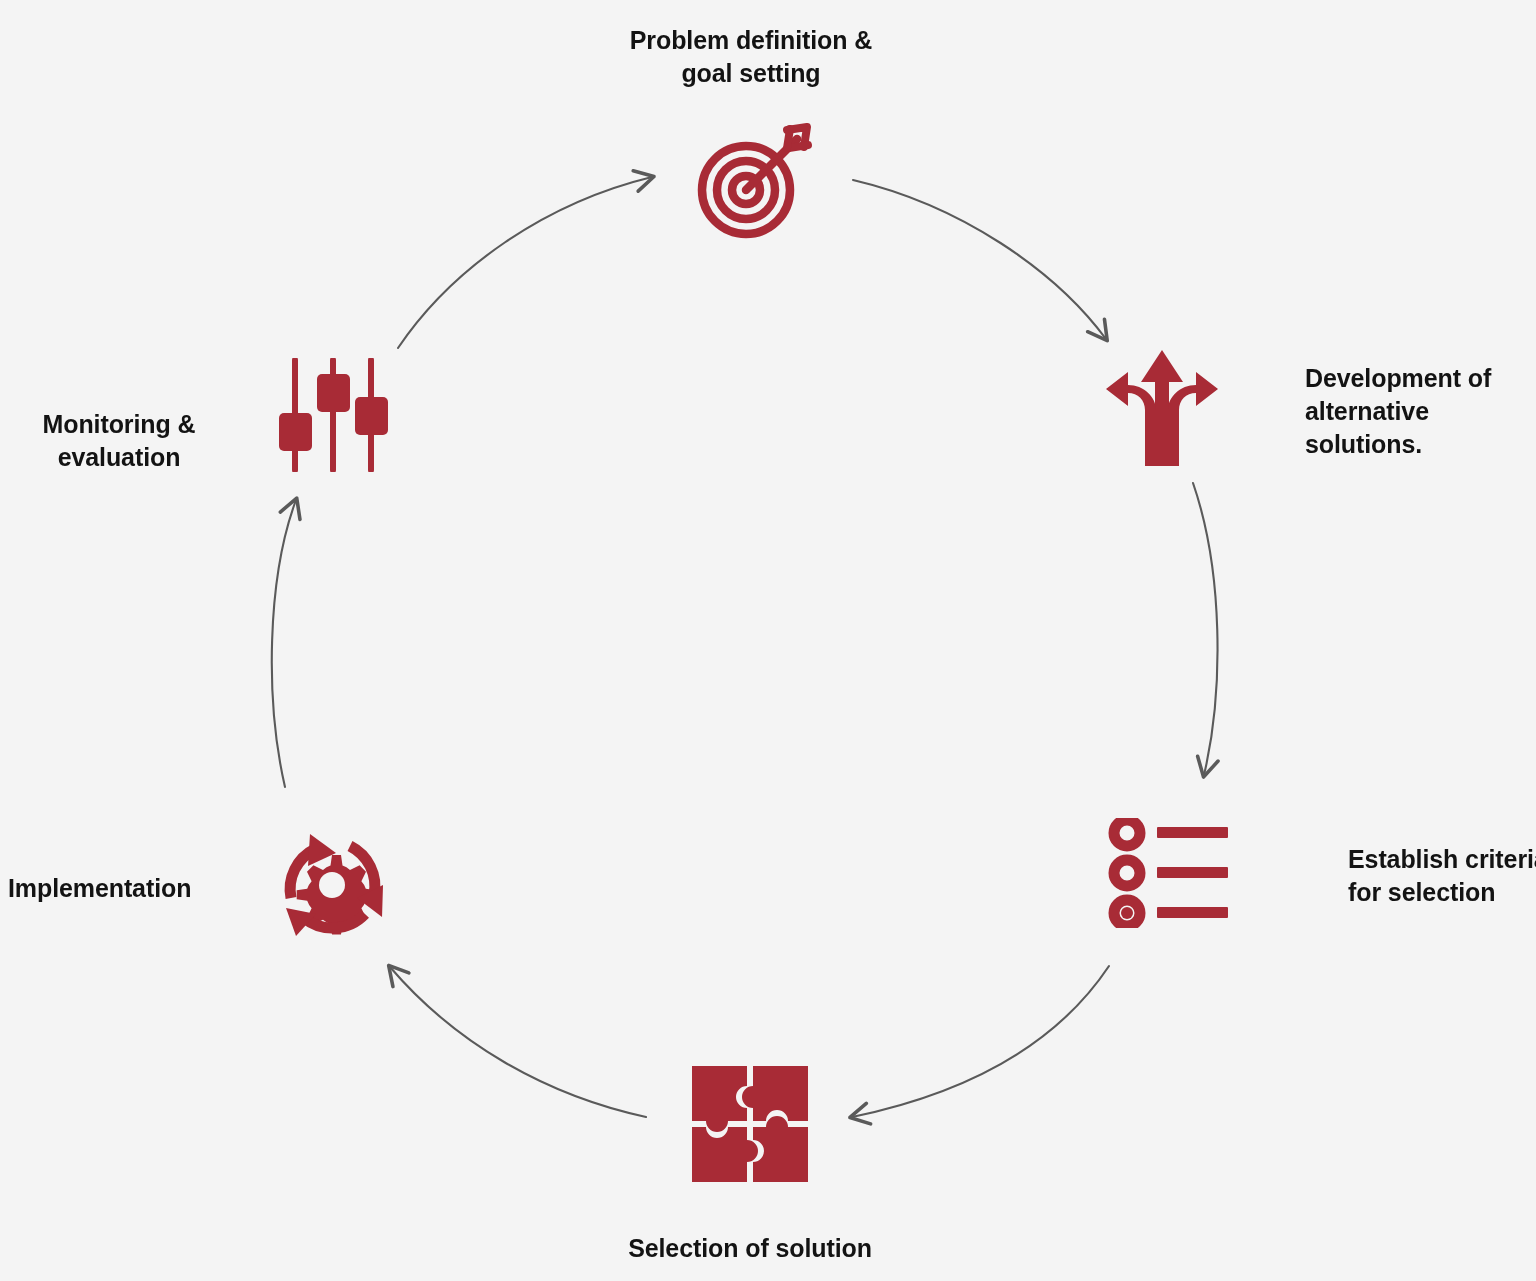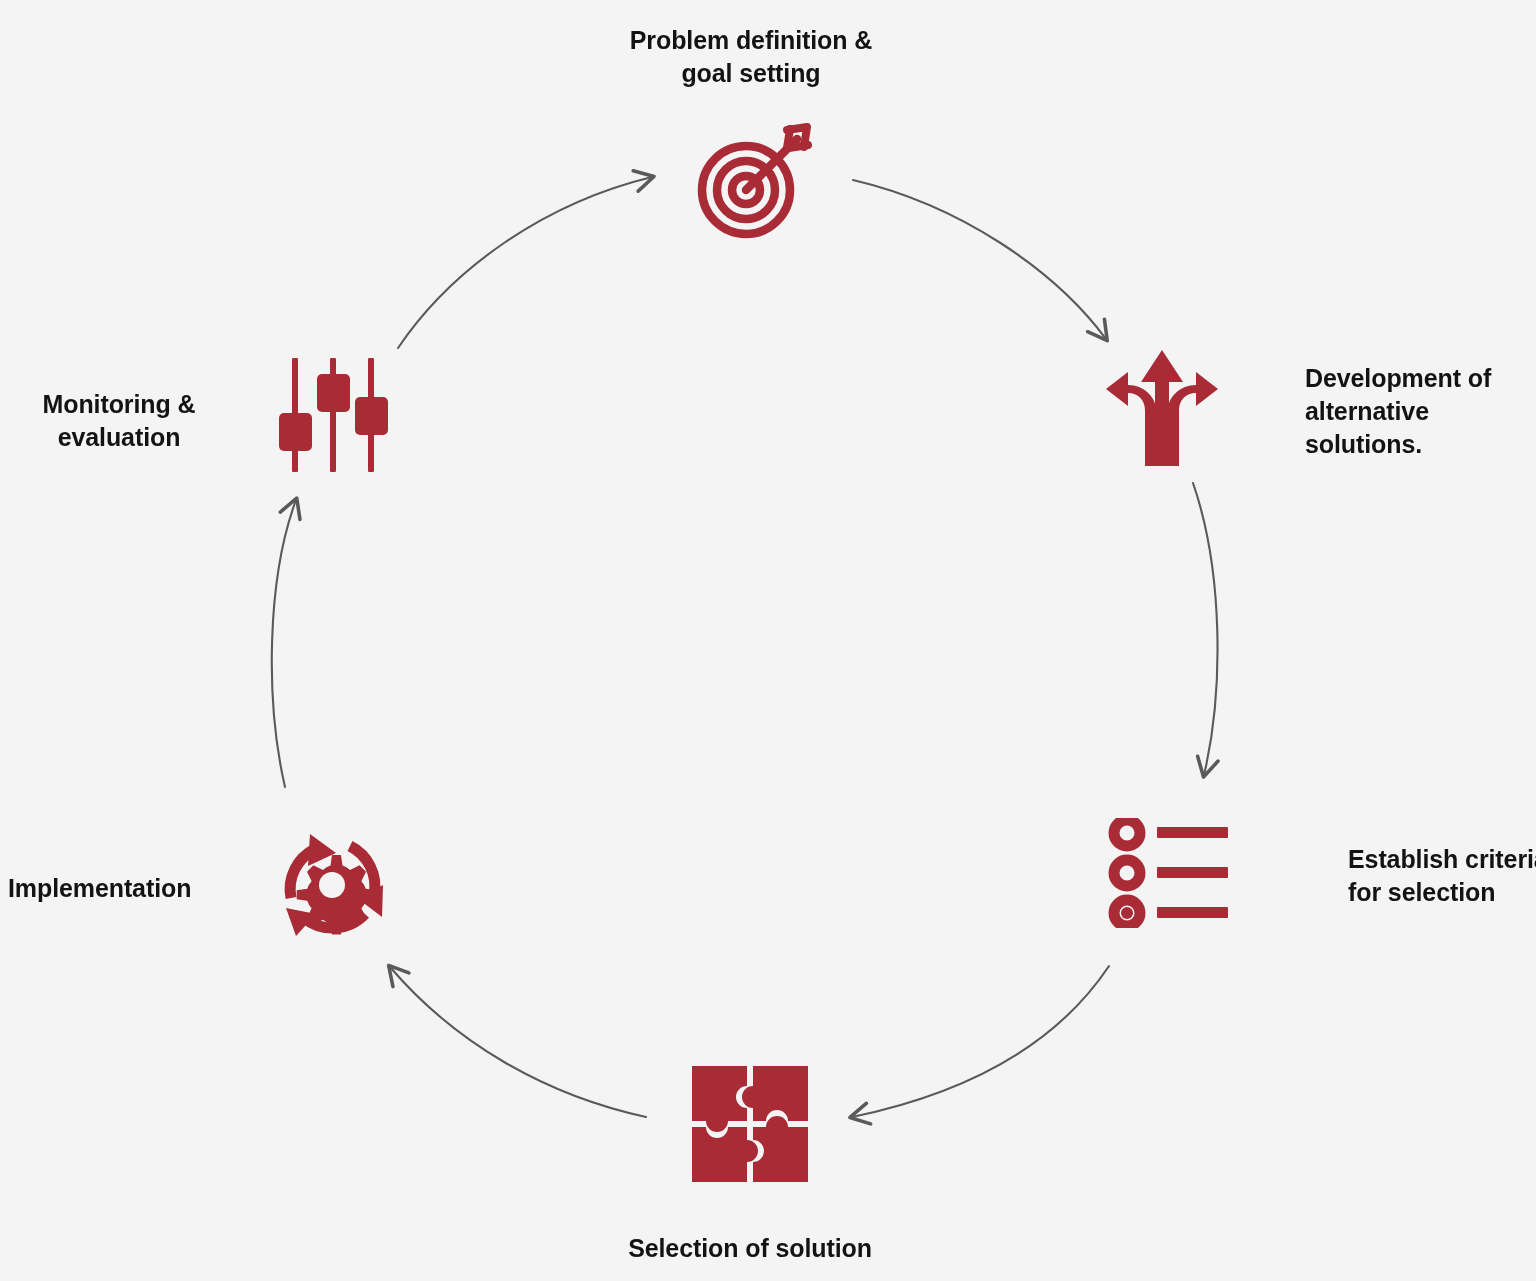--- a/index.html
+++ b/index.html
@@ -47,21 +47,21 @@
   #label-criteria {
     left: 1348px; top: 843px; width: 226px;
   }
   #label-selection {
     left: 540px; top: 1232px; width: 420px;
   }
   #label-implementation {
     left: 8px; top: 872px; width: 250px;
   }
   #label-monitoring {
-    left: 8px; top: 388px; width: 222px;
+    left: 8px; top: 408px; width: 222px;
   }
 
   
   .icon {
     position: absolute;
   }
   #icon-target        { left: 694px;  top: 118px;  width: 124px; height: 124px; }
   #icon-arrows        { left: 1104px; top: 348px;  width: 116px; height: 120px; }
   #icon-checklist     { left: 1108px; top: 818px;  width: 122px; height: 110px; }
   #icon-puzzle        { left: 690px;  top: 1064px; width: 120px; height: 120px; }

